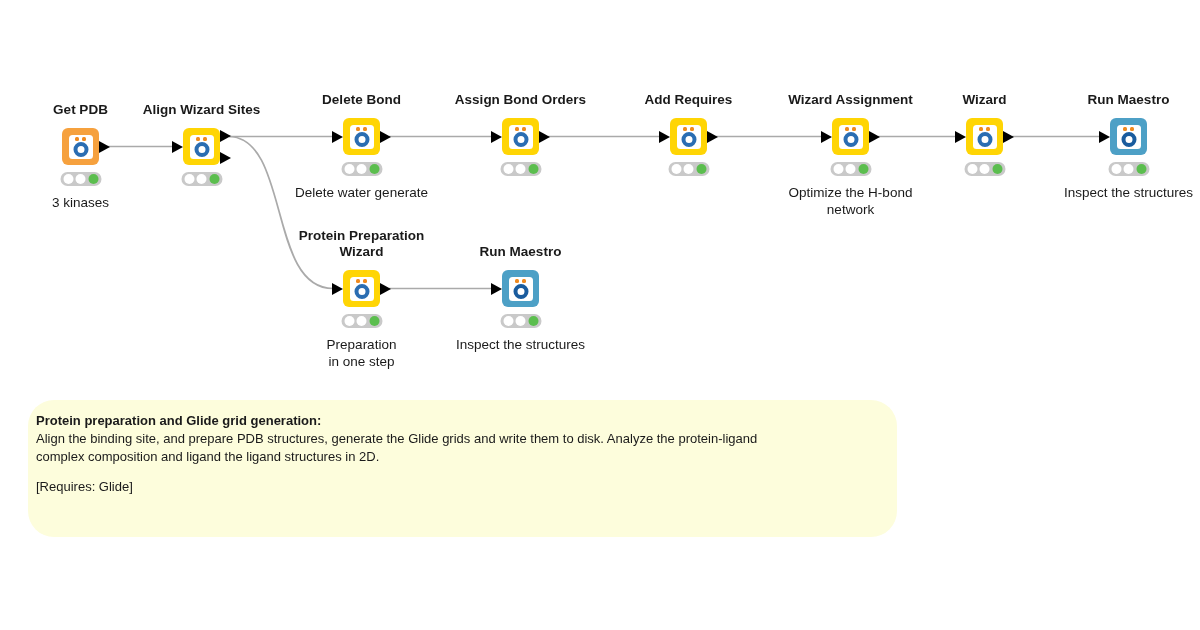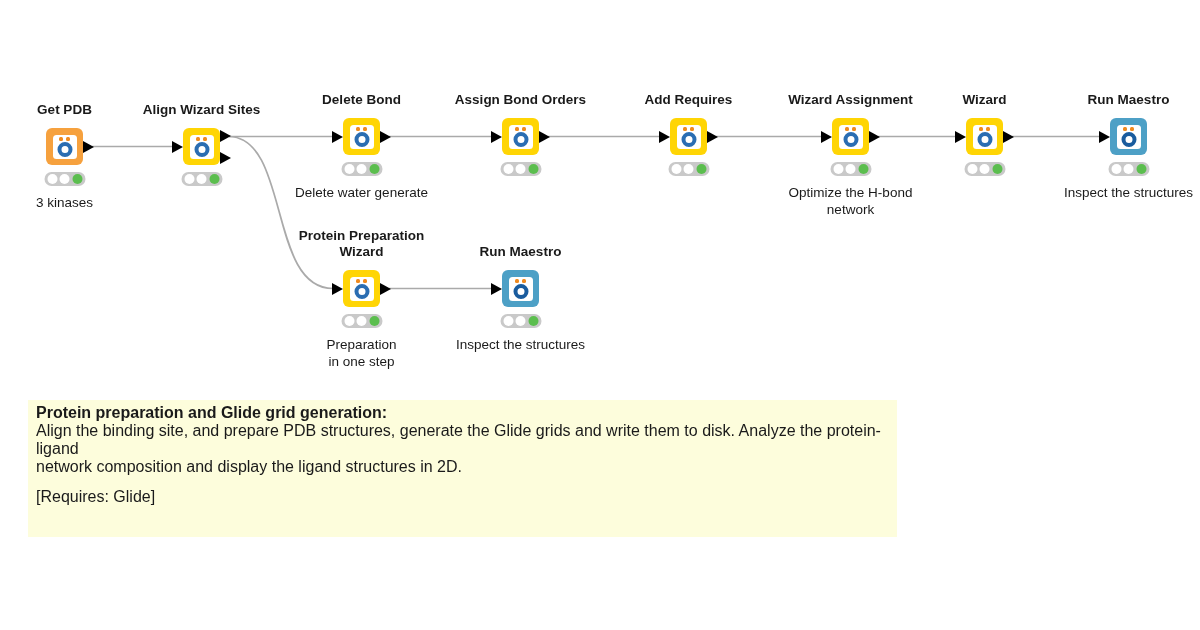--- a/index.html
+++ b/index.html
@@ -32,21 +32,21 @@
   .light{width:10px;height:10px;border-radius:50%;background:#ffffff;}
 
   .p{position:absolute;width:0;height:0;border-top:6px solid transparent;
      border-bottom:6px solid transparent;border-left:11px solid #000;}
   .p-in{left:-11px;top:50%;transform:translateY(-50%);}
   .p-out{left:100%;top:50%;transform:translateY(-50%);}
   .p-out-a{left:100%;top:2px;}
   .p-out-b{left:100%;top:24px;}
 
   .annotation{position:absolute;left:28px;top:400px;width:869px;height:137px;
-    padding:4px 8px;box-sizing:border-box;font-size:16px;line-height:18px;}
+    padding:12px 8px;box-sizing:border-box;font-size:13px;line-height:18px;border-radius:26px;}
   .ann-title{font-weight:700;}
   .ann-body{white-space:pre-line;}
   .ann-req{margin-top:12px;}
 </style>
 </head>
 <body>
 
 <div class="canvas">
 
   <svg class="wires" width="1200" height="630">
@@ -54,21 +54,21 @@
     <path d="M 229 136.5 H 334" style="stroke: rgb(170, 170, 170);"></path>
     <path d="M 229 136.5 C 290 138 268 288.5 333 288.5" style="stroke: rgb(170, 170, 170);"></path>
     <path d="M 389 136.5 H 493" style="stroke: rgb(170, 170, 170);"></path>
     <path d="M 548 136.5 H 661" style="stroke: rgb(170, 170, 170);"></path>
     <path d="M 716 136.5 H 823" style="stroke: rgb(170, 170, 170);"></path>
     <path d="M 878 136.5 H 957" style="stroke: rgb(170, 170, 170);"></path>
     <path d="M 1012 136.5 H 1101" style="stroke: rgb(170, 170, 170);"></path>
     <path d="M 389 288.5 H 493" style="stroke: rgb(170, 170, 170);"></path>
   </svg>
 
-  <div class="node" style="left:46px;top:128px">
+  <div class="node" style="left:62px;top:128px">
     <div class="node-title">Get PDB</div>
     <div class="node-body" style="background-color: rgb(246, 161, 62);">
       <div class="icon">
         <i class="dot dl" style="background-color: rgb(240, 138, 30);"></i>
           <i class="dot dr" style="background-color: rgb(240, 138, 30);"></i>
         <i class="ring" style="border-color: rgb(42, 109, 178);"></i>
       </div>
     </div>
     <i class="p p-out"></i>
     <div class="traffic" style="background-color: rgb(201, 201, 201);">
@@ -244,17 +244,17 @@
       <span class="light"></span>
         <span class="light"></span>
         <span class="light" style="background-color: rgb(91, 190, 78);"></span>
     </div>
     <div class="node-comment">Inspect the structures</div>
   </div>
 
   <div class="annotation" style="background-color: rgb(253, 253, 220);">
     <div class="ann-title">Protein preparation and Glide grid generation:</div>
     <div class="ann-body">Align the binding site, and prepare PDB structures, generate the Glide grids and write them to disk. Analyze the protein-ligand
-network composition and display the ligand structures in 2D.</div>
+complex composition and ligand the ligand structures in 2D.</div>
     <div class="ann-req">[Requires: Glide]</div>
   </div>
 
 </div>
 
 </body></html>

